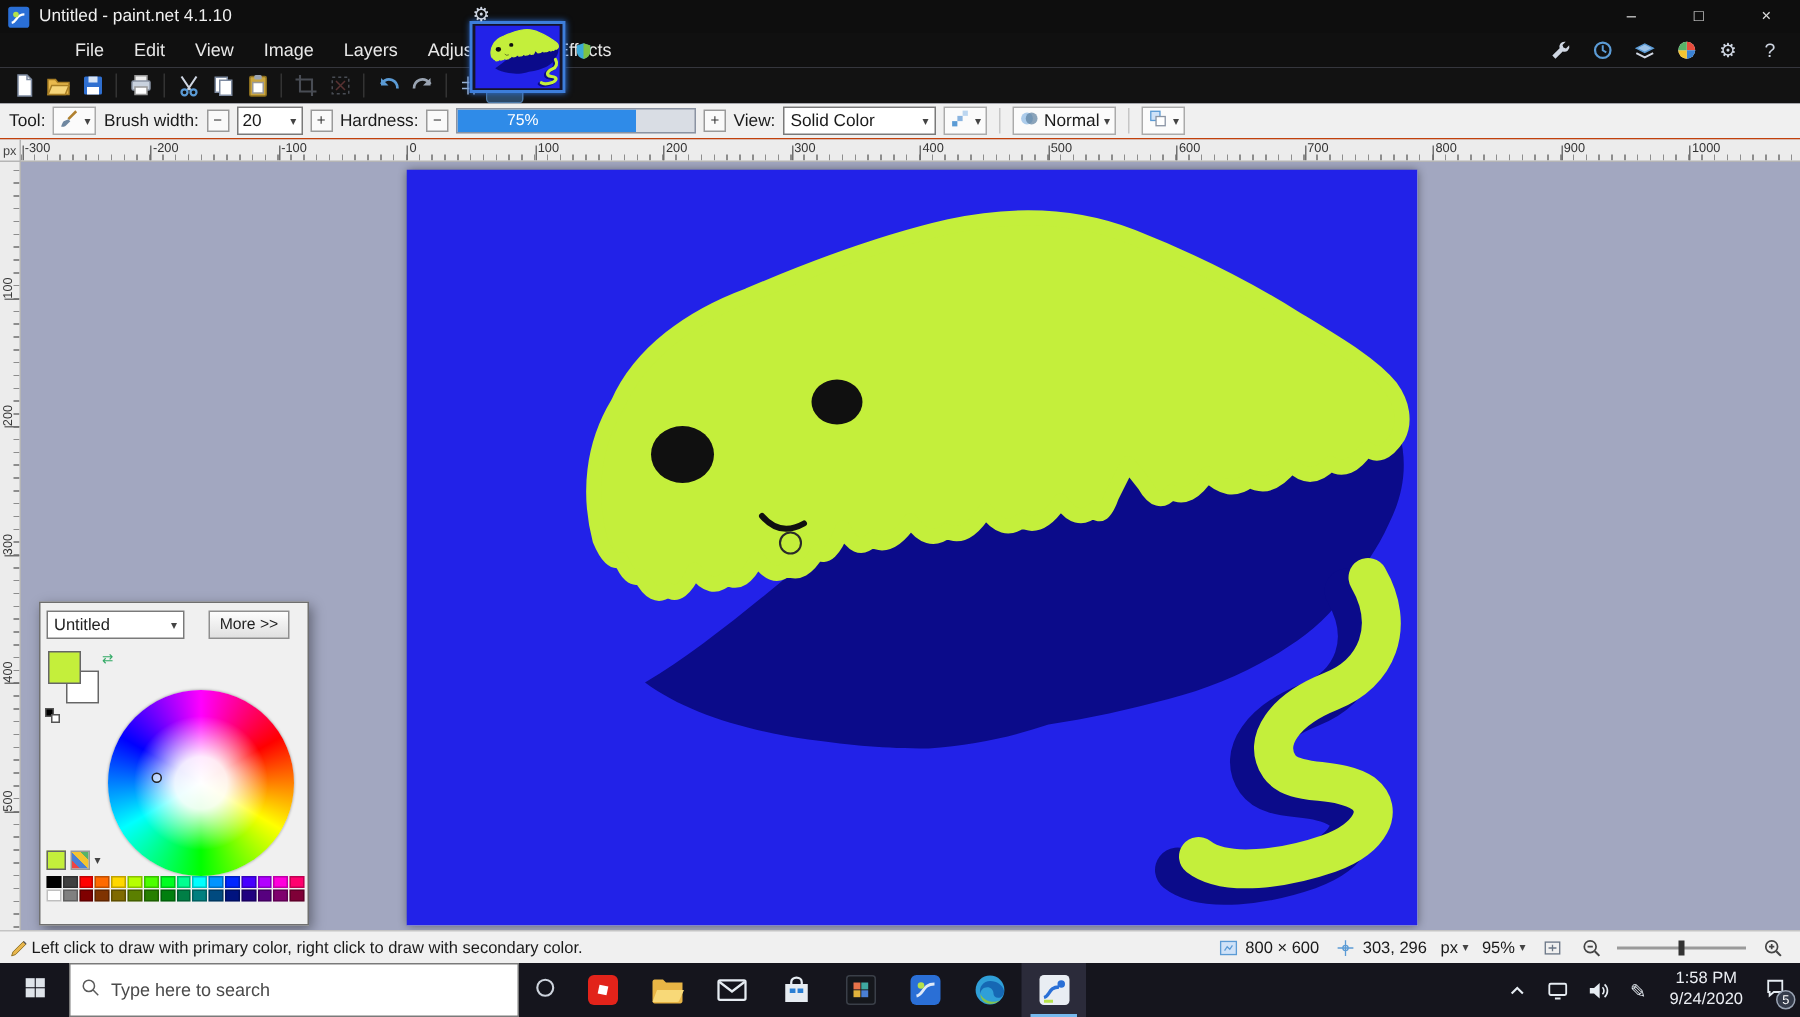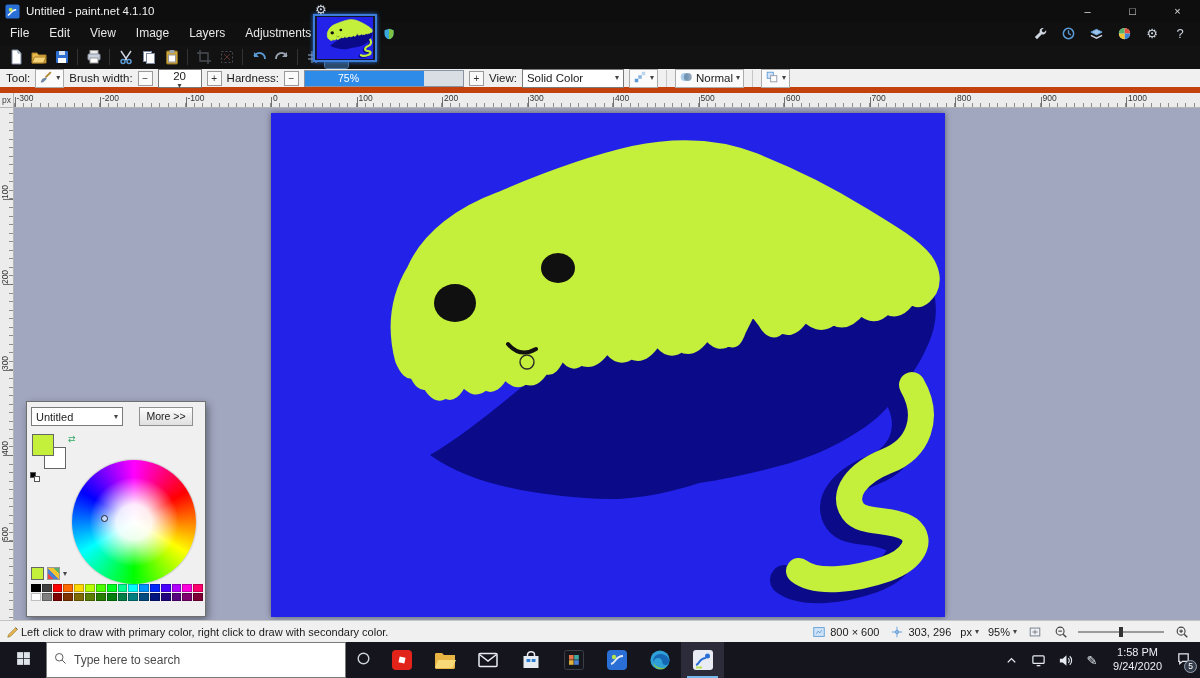--- a/index.html
+++ b/index.html
@@ -9,21 +9,21 @@
 
   
   #titlebar{position:absolute;left:0;top:0;width:1200px;height:22px;background:#0e0e0e;display:flex;align-items:center;color:#e6e6e6;}
   #titlebar .app-logo{width:15px;height:15px;margin:0 6px 0 5px;display:inline-flex;}
   #titlebar .app-logo svg{width:15px;height:15px;}
   #win-title{font-size:11.5px;color:#f0f0f0;}
   .win-controls{margin-left:auto;display:flex;height:22px;}
   .win-btn{width:45px;height:22px;display:flex;align-items:center;justify-content:center;color:#e0e0e0;font-size:11px;cursor:default;}
 
   
-  #menubar{position:absolute;left:0;top:22px;width:1200px;height:23px;background:#101010;display:flex;align-items:center;}
+  #menubar{position:absolute;left:0;top:22px;width:1200px;height:23px;background:#101010;display:flex;align-items:center;padding-left:40px;}
   #menu-items{display:flex;height:23px;}
   .menu-item{padding:0 10px;line-height:23px;color:#e8e8e8;font-size:12px;}
   #panel-toggles{margin-left:auto;display:flex;align-items:center;gap:8px;padding-right:10px;}
   .ptoggle{width:20px;height:18px;display:inline-flex;align-items:center;justify-content:center;}
   .ptoggle svg{width:15px;height:15px;}
   .ptoggle .glyph{color:#cfd6e2;font-size:13px;line-height:1;}
 
   
   #toolbar{position:absolute;left:0;top:45px;width:1200px;height:24px;background:#121212;display:flex;align-items:center;}
   #toolbar-icons{display:flex;align-items:center;padding-left:4px;}
@@ -34,27 +34,27 @@
   .tsep{width:1px;height:16px;background:#333;margin:0 4px;}
 
   
   #image-tab{position:absolute;left:313px;top:14px;width:64px;height:48px;background:#15152a;border:2px solid #3d7edb;box-shadow:0 0 4px #2a6fd6;z-index:40;display:flex;align-items:center;justify-content:center;}
   #image-tab svg{width:58px;height:42px;}
   #float-gear{position:absolute;left:315px;top:3px;z-index:41;color:#cfd6e2;font-size:13px;line-height:1;}
   #float-shield{position:absolute;left:383px;top:28px;z-index:41;width:12px;height:12px;}
   #float-shield svg{width:12px;height:12px;}
 
   
-  #tool-options{position:absolute;left:0;top:69px;width:1200px;height:24px;background:#f0f0f0;border-bottom:6px solid #c2410c;display:flex;align-items:center;gap:5px;padding-left:6px;color:#1a1a1a;font-size:11.5px;}
+  #tool-options{position:absolute;left:0;top:69px;width:1200px;height:24px;background:#f0f0f0;border-bottom:1px solid #c2410c;display:flex;align-items:center;gap:5px;padding-left:6px;color:#1a1a1a;font-size:11.5px;}
   .opt-label{white-space:nowrap;}
   .opt-combo{display:inline-flex;align-items:center;gap:3px;background:#fbfbfb;border:1px solid #ababab;height:19px;padding:0 3px;}
   .opt-combo svg{width:14px;height:14px;}
   .caret{font-size:8px;color:#444;line-height:1;}
   .small-btn{width:15px;height:15px;border:1px solid #9a9a9a;background:#fafafa;display:inline-flex;align-items:center;justify-content:center;font-size:10px;color:#333;}
-  .combo-input{display:inline-flex;align-items:center;justify-content:space-between;width:44px;height:19px;background:#fff;border:1px solid #7a7a7a;padding:0 3px;flex-direction:column;}
+  .combo-input{display:inline-flex;align-items:center;justify-content:space-between;width:44px;height:19px;background:#fff;border:1px solid #7a7a7a;padding:0 3px;}
   #hardness-slider{position:relative;width:160px;height:17px;background:#d9dde4;border:1px solid #8b93a2;overflow:hidden;}
   #hardness-fill{position:absolute;left:0;top:0;bottom:0;background:#2f8be8;}
   #hardness-text{position:absolute;left:5px;top:1px;color:#fff;font-size:10.5px;z-index:2;margin-left:28px;}
   .select-box{display:inline-flex;align-items:center;justify-content:space-between;width:102px;height:19px;background:#fff;border:1px solid #7a7a7a;padding:0 4px;}
   .vsep{width:1px;height:17px;background:#c6c6c6;margin:0 3px;}
 
   
   #ruler-corner{position:absolute;left:0;top:93px;width:14px;height:15px;background:#ececec;border-right:1px solid #b5b5b5;border-bottom:1px solid #b5b5b5;font-size:8.5px;color:#444;display:flex;align-items:center;justify-content:center;}
   #hruler{position:absolute;left:14px;top:93px;width:1186px;height:15px;background:#ececec;border-bottom:1px solid #b5b5b5;overflow:hidden;}
   #hruler .minor{position:absolute;left:0;right:0;bottom:0;height:4px;background:repeating-linear-gradient(to right,#8d8d8d 0 1px,transparent 1px 8.55px);}

